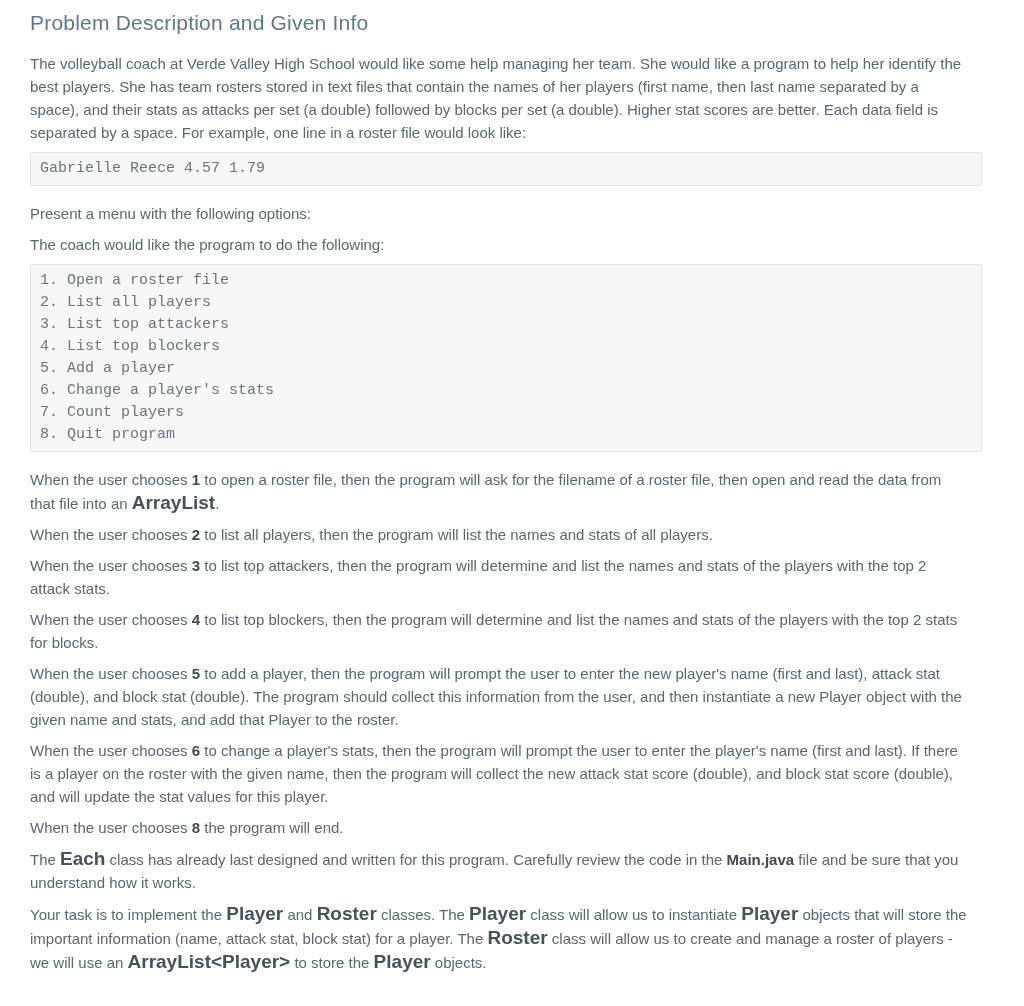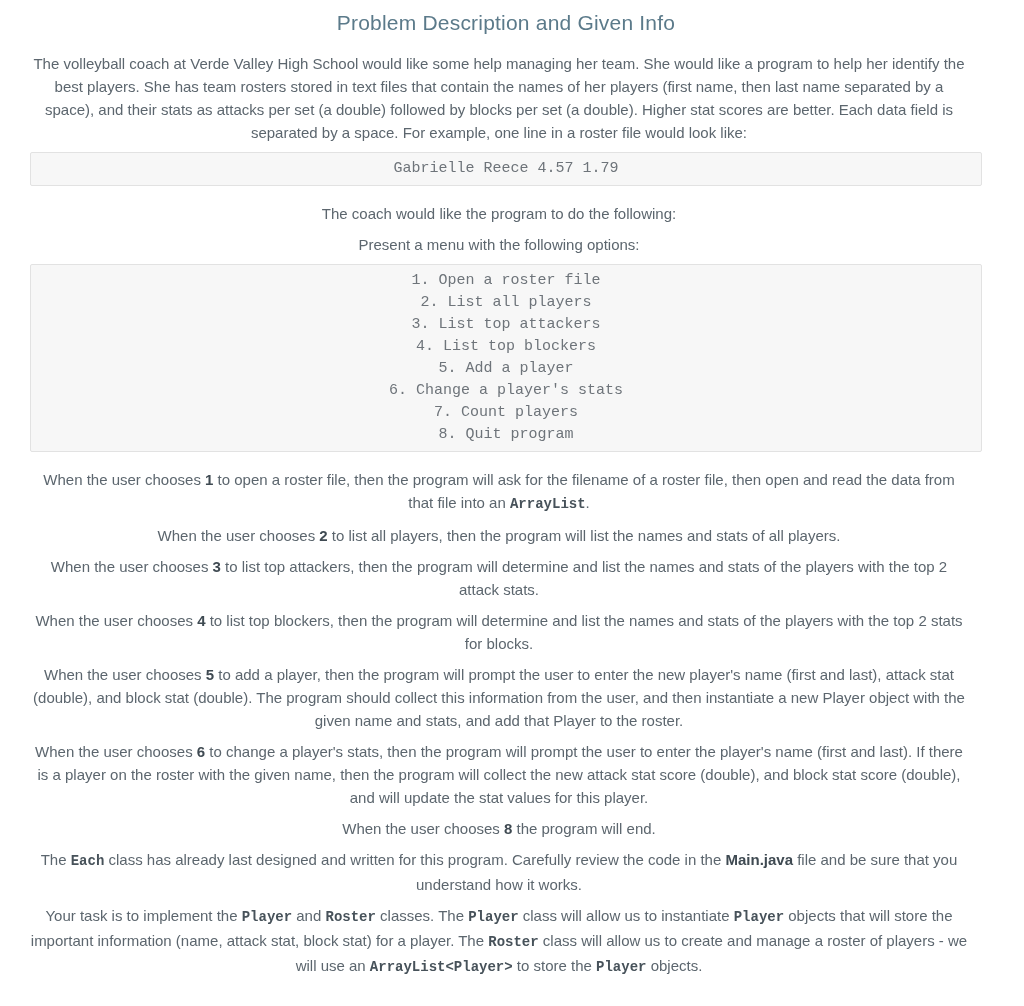--- a/index.html
+++ b/index.html
@@ -8,21 +8,20 @@
     background: #ffffff;
   }
   .page {
     width: 1024px;
     height: 1006px;
     box-sizing: border-box;
     padding: 9px 42px 12px 30px;
     overflow: hidden;
     background: #ffffff;
     font-family: "Liberation Sans", sans-serif;
-    text-align: center;
   }
   h1.page-title {
     margin: 0 0 16px 0;
     font-size: 21px;
     line-height: 27px;
     font-weight: 500;
     letter-spacing: 0.2px;
     color: var(--heading, #5b7a8a);
   }
   p.body-para {
@@ -43,40 +42,40 @@
     color: var(--code-block-text, #6e747a);
     white-space: pre;
     overflow: hidden;
   }
   .seg-n {  }
   .seg-b {
     font-weight: 700;
     color: var(--emphasis-text, #3f4a52);
   }
   .seg-c {
-    font-family: Liberation Mono, monospace;
+    font-family: Liberation Sans, sans-serif;
     font-weight: 700;
-    font-size: 14px;
+    font-size: 19px;
     color: var(--inline-code-text, #47525a);
   }
 </style>
 </head>
 <body>
 
 <div class="page">
 
   <h1 class="page-title">Problem Description and Given Info</h1>
 
   <p class="body-para"><span class="seg-n">The volleyball coach at Verde Valley High School would like some help managing her team. She would like a program to help her identify the best players. She has team rosters stored in text files that contain the names of her players (first name, then last name separated by a space), and their stats as attacks per set (a double) followed by blocks per set (a double). Higher stat scores are better. Each data field is separated by a space. For example, one line in a roster file would look like:</span></p>
 
   <pre class="code-block">Gabrielle Reece 4.57 1.79</pre>
 
+  <p class="body-para">Present a menu with the following options:</p>
+
   <p class="body-para">The coach would like the program to do the following:</p>
-
-  <p class="body-para">Present a menu with the following options:</p>
 
   <pre class="code-block">1. Open a roster file
 2. List all players
 3. List top attackers
 4. List top blockers
 5. Add a player
 6. Change a player's stats
 7. Count players
 8. Quit program</pre>
 

